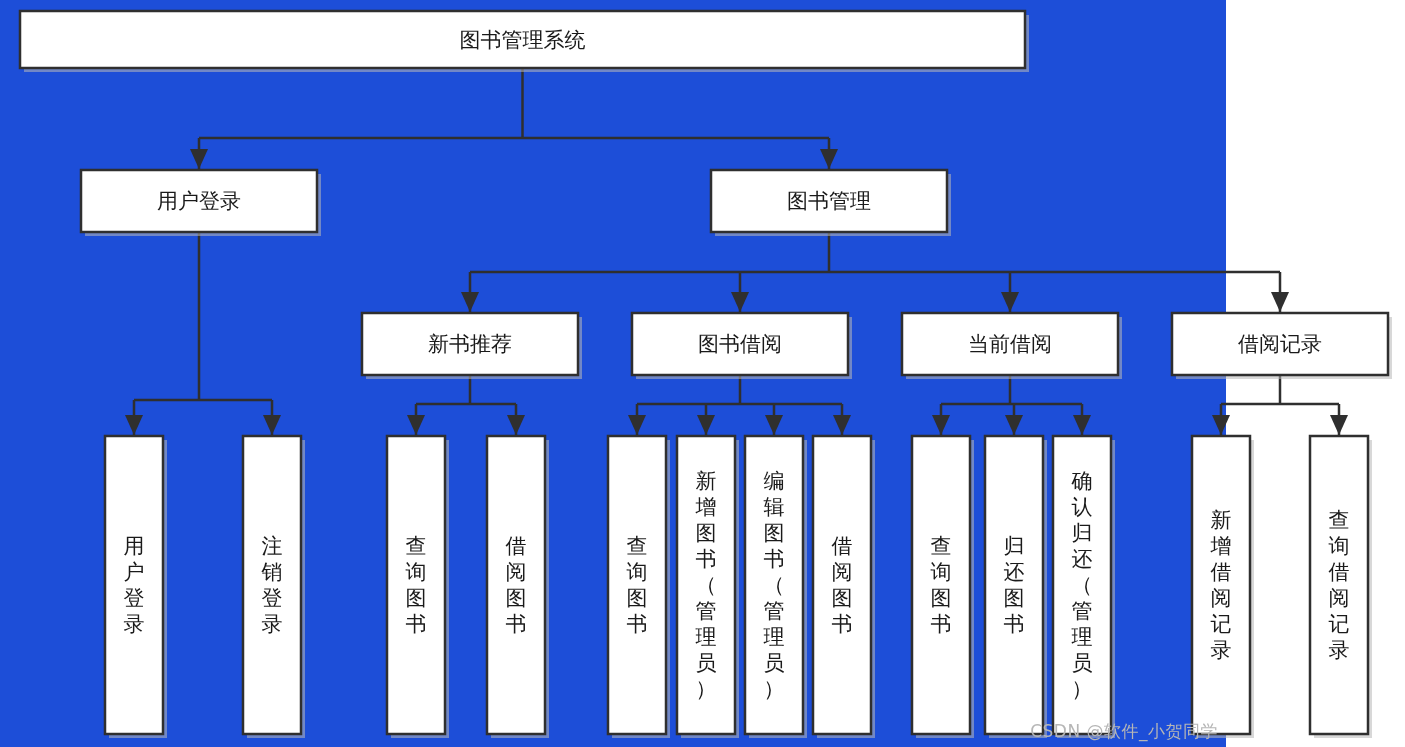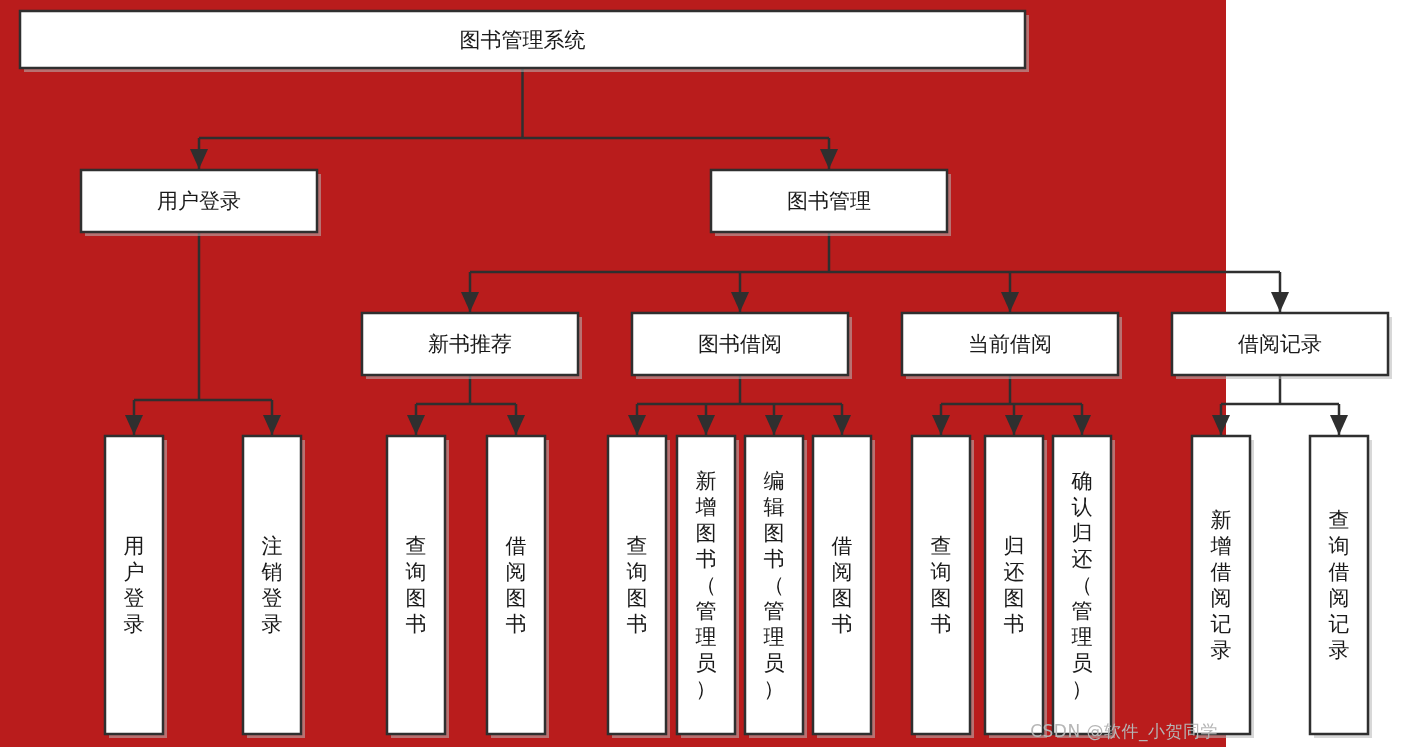--- a/index.html
+++ b/index.html
@@ -10,21 +10,21 @@
   body {
     width: 1405px;
     height: 747px;
     font-family: "DejaVu Sans", "Liberation Sans", sans-serif;
     overflow: hidden;
   }
   #diagram-root {
     position: relative;
     width: 1226px;
     height: 747px;
-    background: #b91c1c;
+    background: #1d4ed8;
   }
   svg.diagram-svg {
     position: absolute;
     left: 0;
     top: 0;
     width: 1405px;
     height: 747px;
   }
   .node-box {
     fill: #ffffff;

